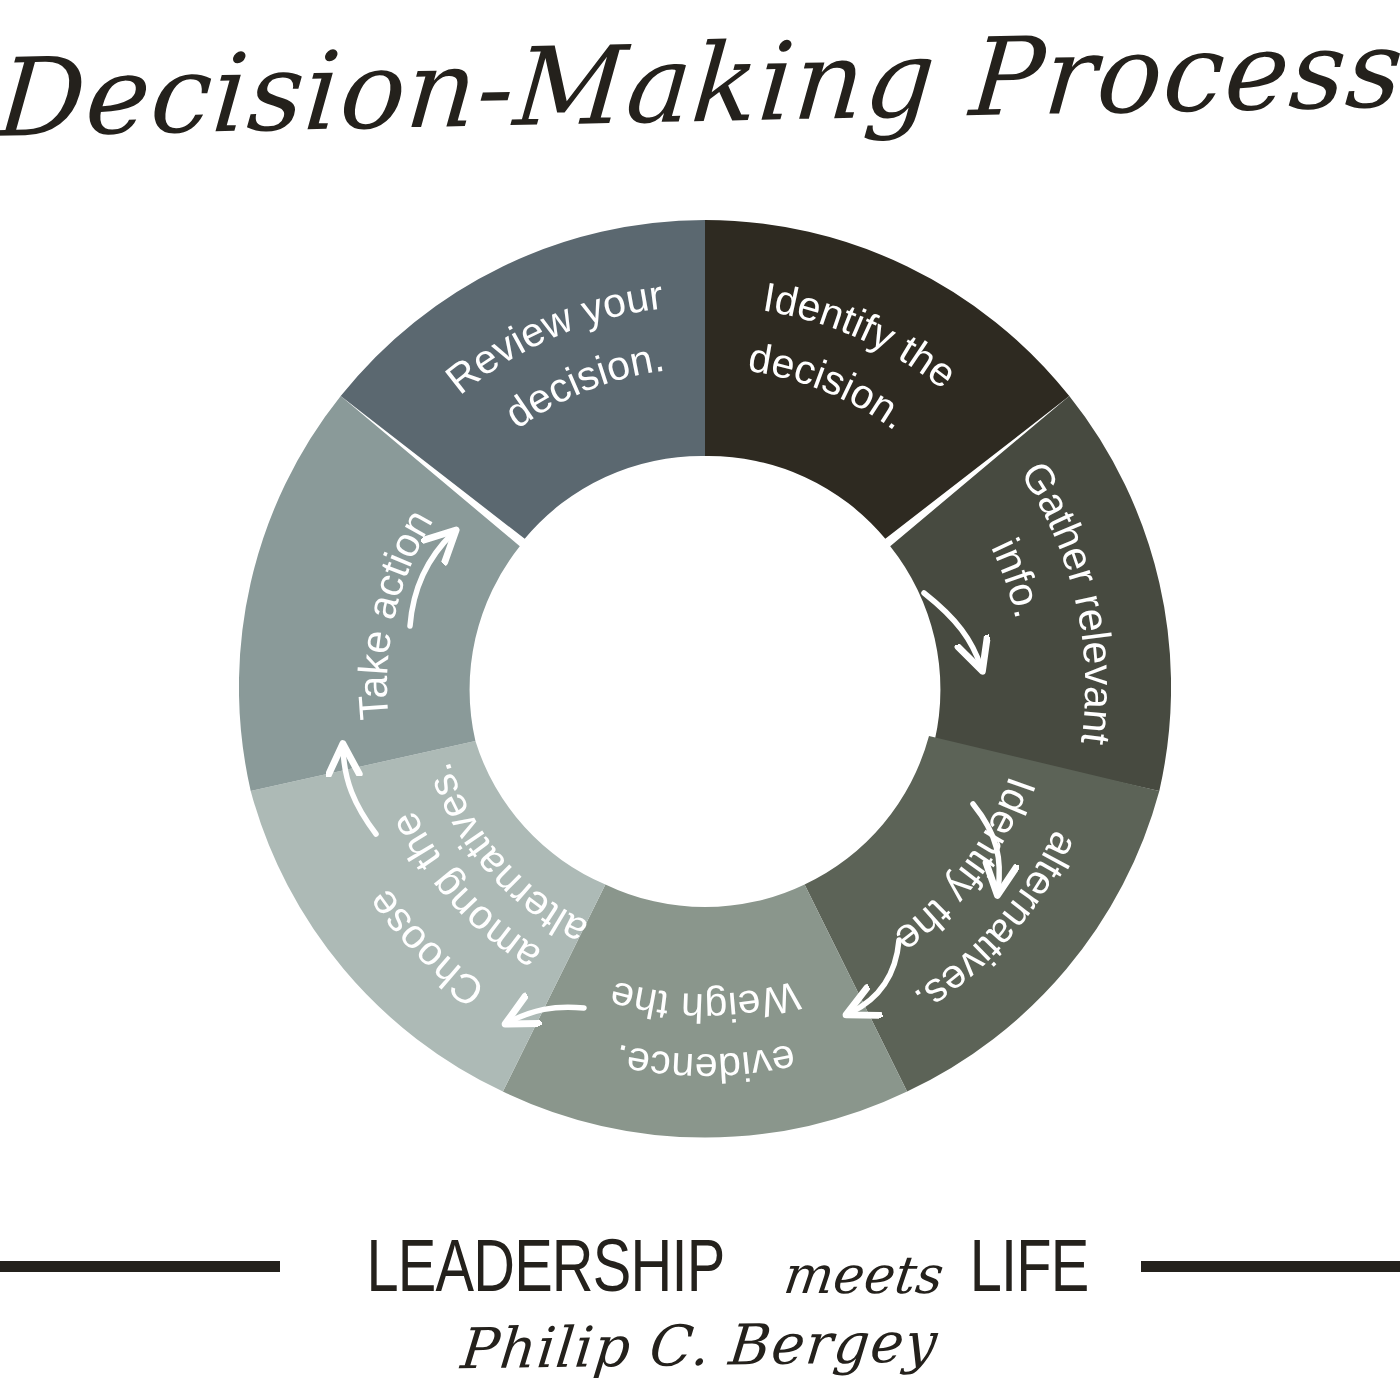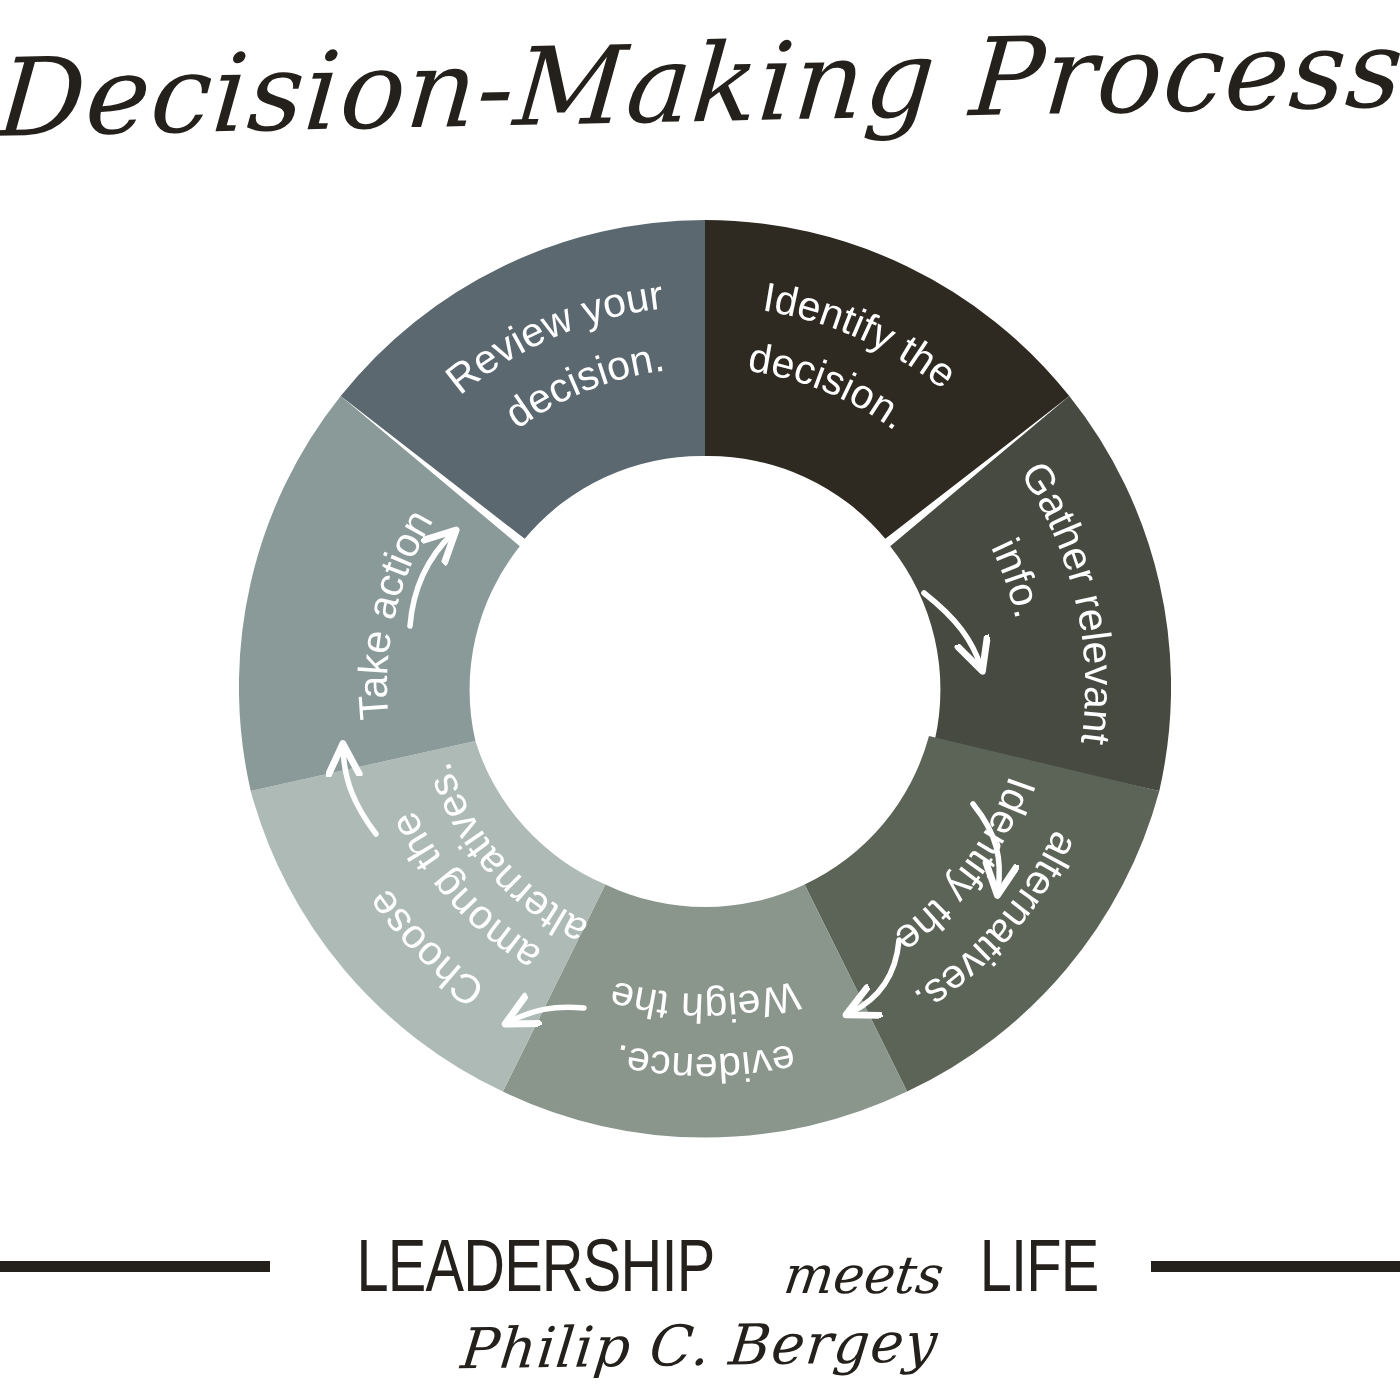--- a/index.html
+++ b/index.html
@@ -66,21 +66,21 @@
     height:11px;
     background:#24211c;
     flex:0 0 auto;
   }
   .rule-left{width:313px;margin-right:36px;}
   .rule-right{width:292px;margin-left:36px;}
   .brand{
     display:flex;
     align-items:baseline;
     justify-content:center;
-    gap:20px;
+    gap:10px;
     white-space:nowrap;
   }
   .brand-word{
     font-family:"Liberation Sans Narrow","Liberation Sans", sans-serif;
     font-weight:400;
     font-size:74px;
     line-height:1;
     letter-spacing:-1px;
     color:#24211c;
     transform:scaleX(0.78);

